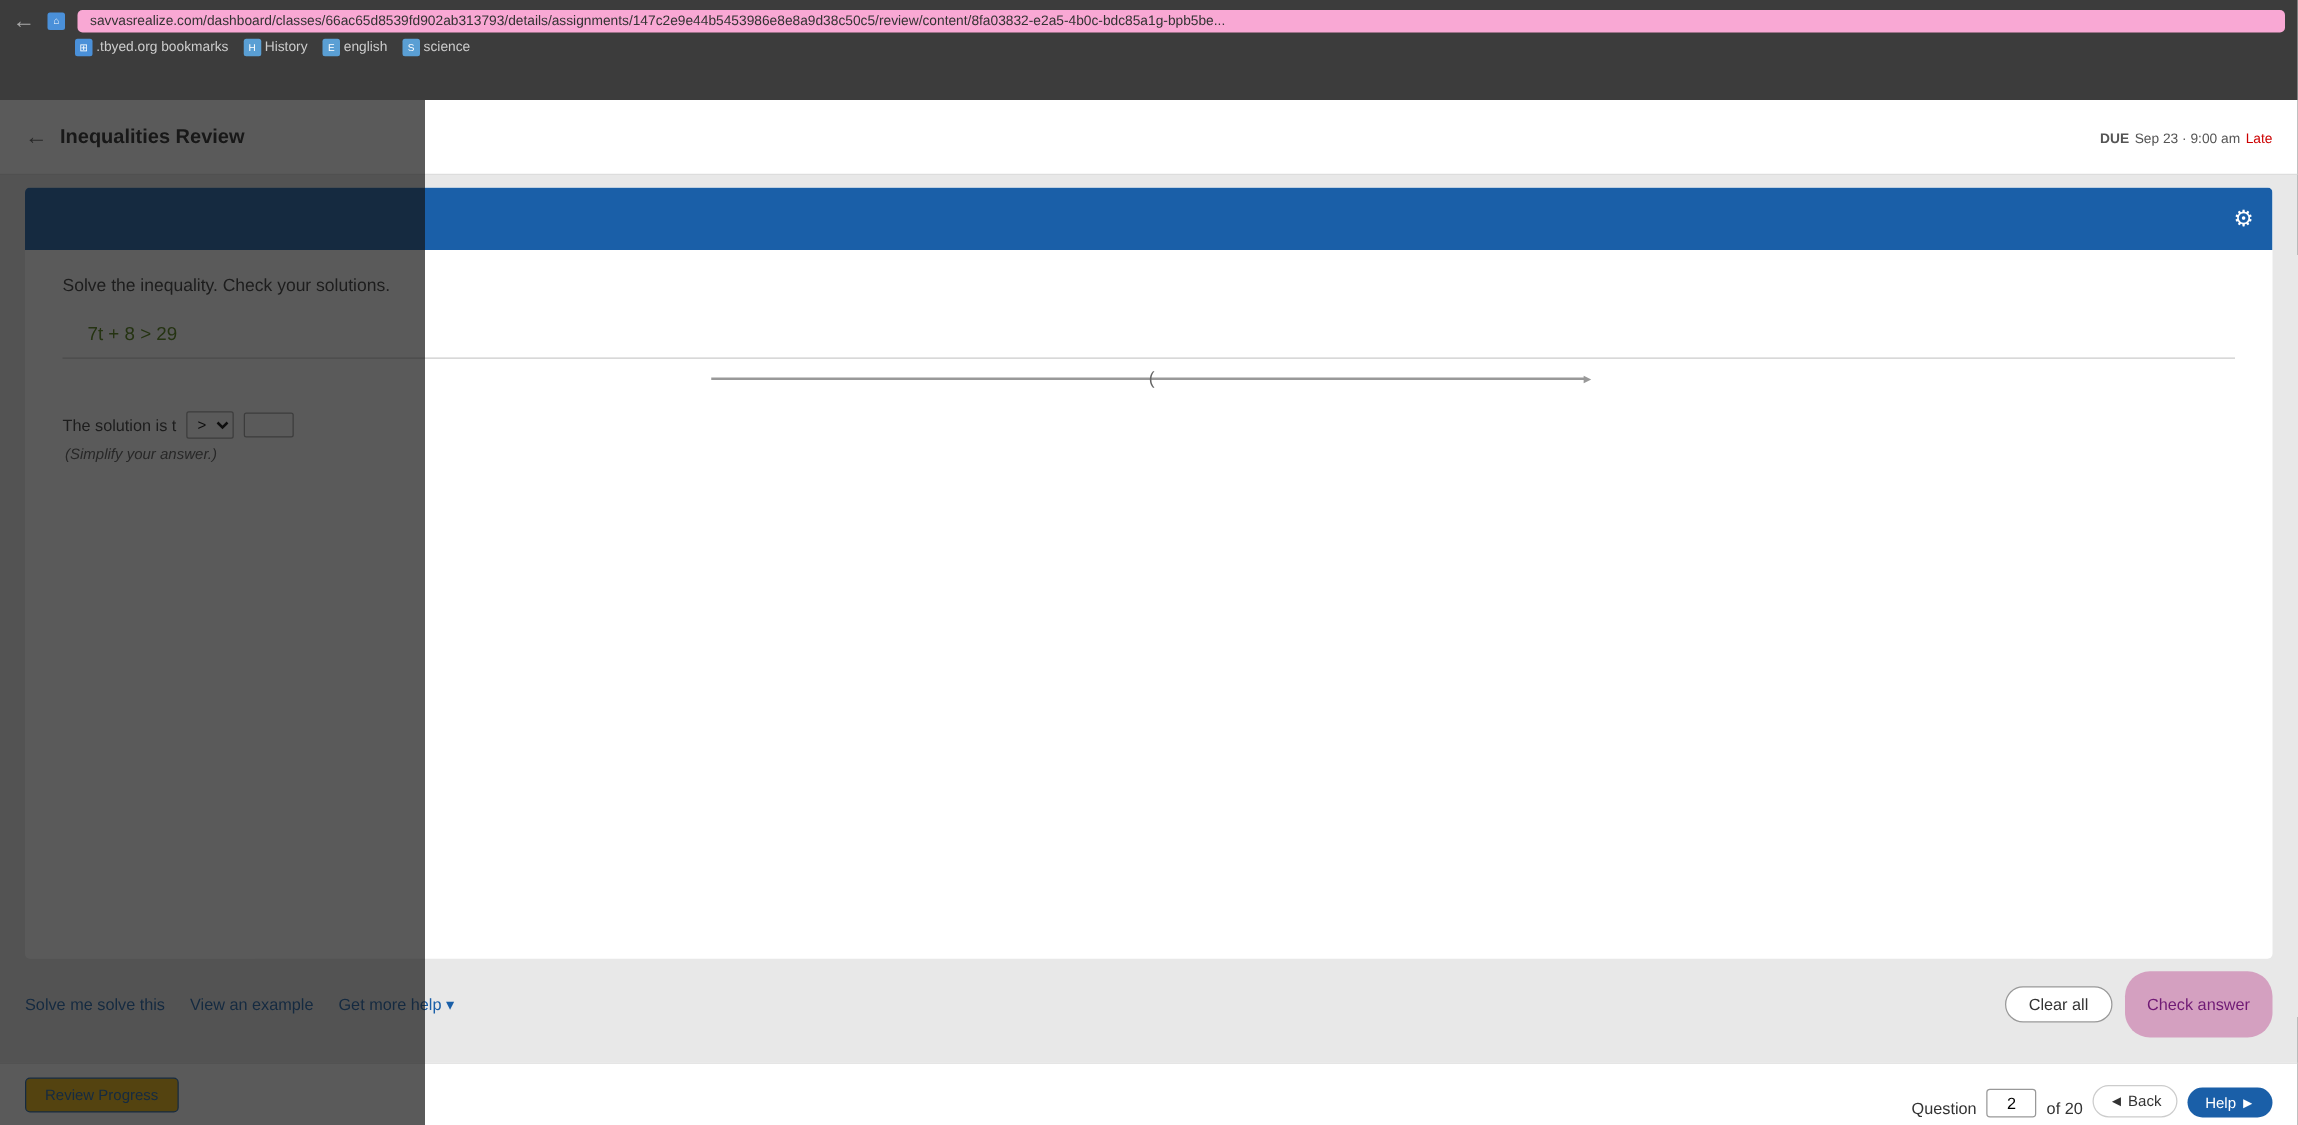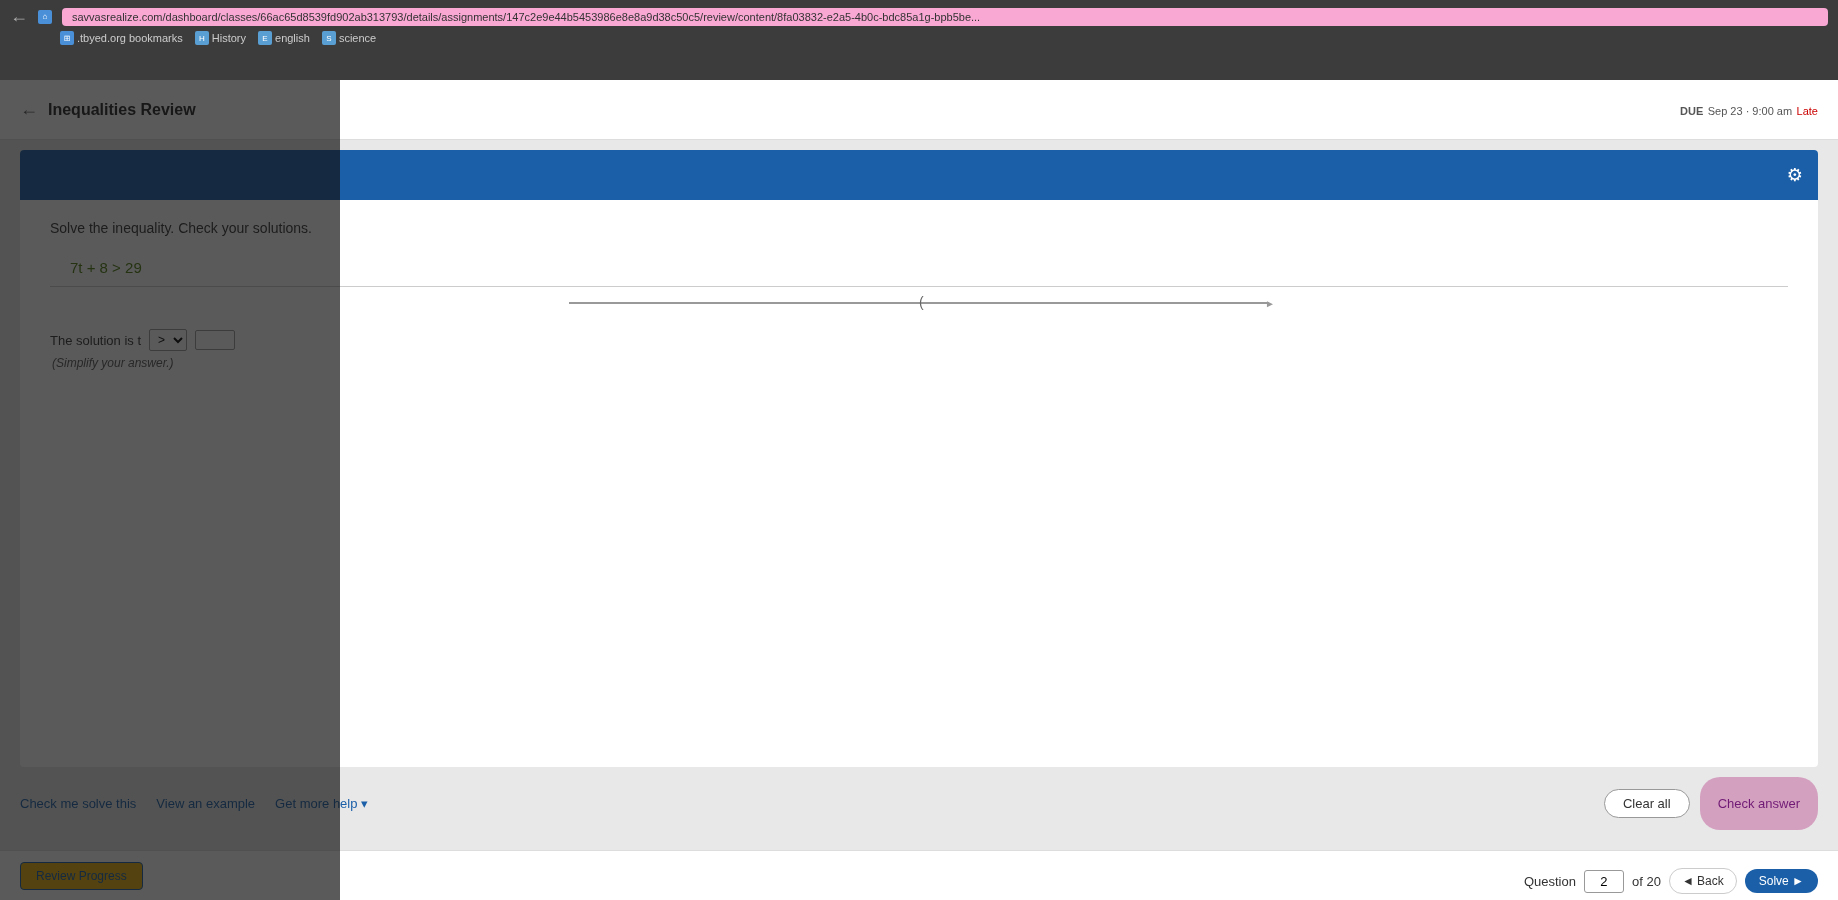--- a/index.html
+++ b/index.html
@@ -303,21 +303,21 @@
       border: 1px solid #1a5fa8;
       border-radius: 4px;
       background: #eab308;
       padding: 6px 15px;
       font-size: 12px;
       color: #1a5fa8;
       cursor: pointer;
     }
     .pagination-area {
       display: flex;
-      align-items: center;
+      align-items: flex-end;
       gap: 8px;
       font-size: 13px;
       color: #333;
       margin-top: 11px;
     }
     .page-input {
       border: 1px solid #999;
       border-radius: 3px;
       padding: 3px 8px;
       width: 40px;
@@ -442,36 +442,36 @@
           </div>
           <div class="simplify-hint">(Simplify your answer.)</div>
         </div>
 
       </div>
 
     </div>
 
     <div class="bottom-action-bar">
       <div class="help-links">
-        <a class="help-link">Check me solve this</a>
+        <a class="help-link">Solve me solve this</a>
         <a class="help-link">View an example</a>
         <a class="help-link">Get more help ▾</a>
       </div>
       <div class="action-buttons">
         <button class="clear-all-btn">Clear all</button>
         <button class="check-answer-btn">Check answer</button>
       </div>
     </div>
 
   </div>
 
   <div class="footer-bar">
     <button class="review-progress-btn">Review Progress</button>
     <div class="pagination-area">
       <span>Question</span>
       <input class="page-input" type="text" value="2" style="">
       <span>of 20</span>
       <button class="back-page-btn">◄ Back</button>
-      <button class="next-page-btn">Solve ►</button>
+      <button class="next-page-btn">Help ►</button>
     </div>
   </div>
 
 </div>
 
 </body></html>

